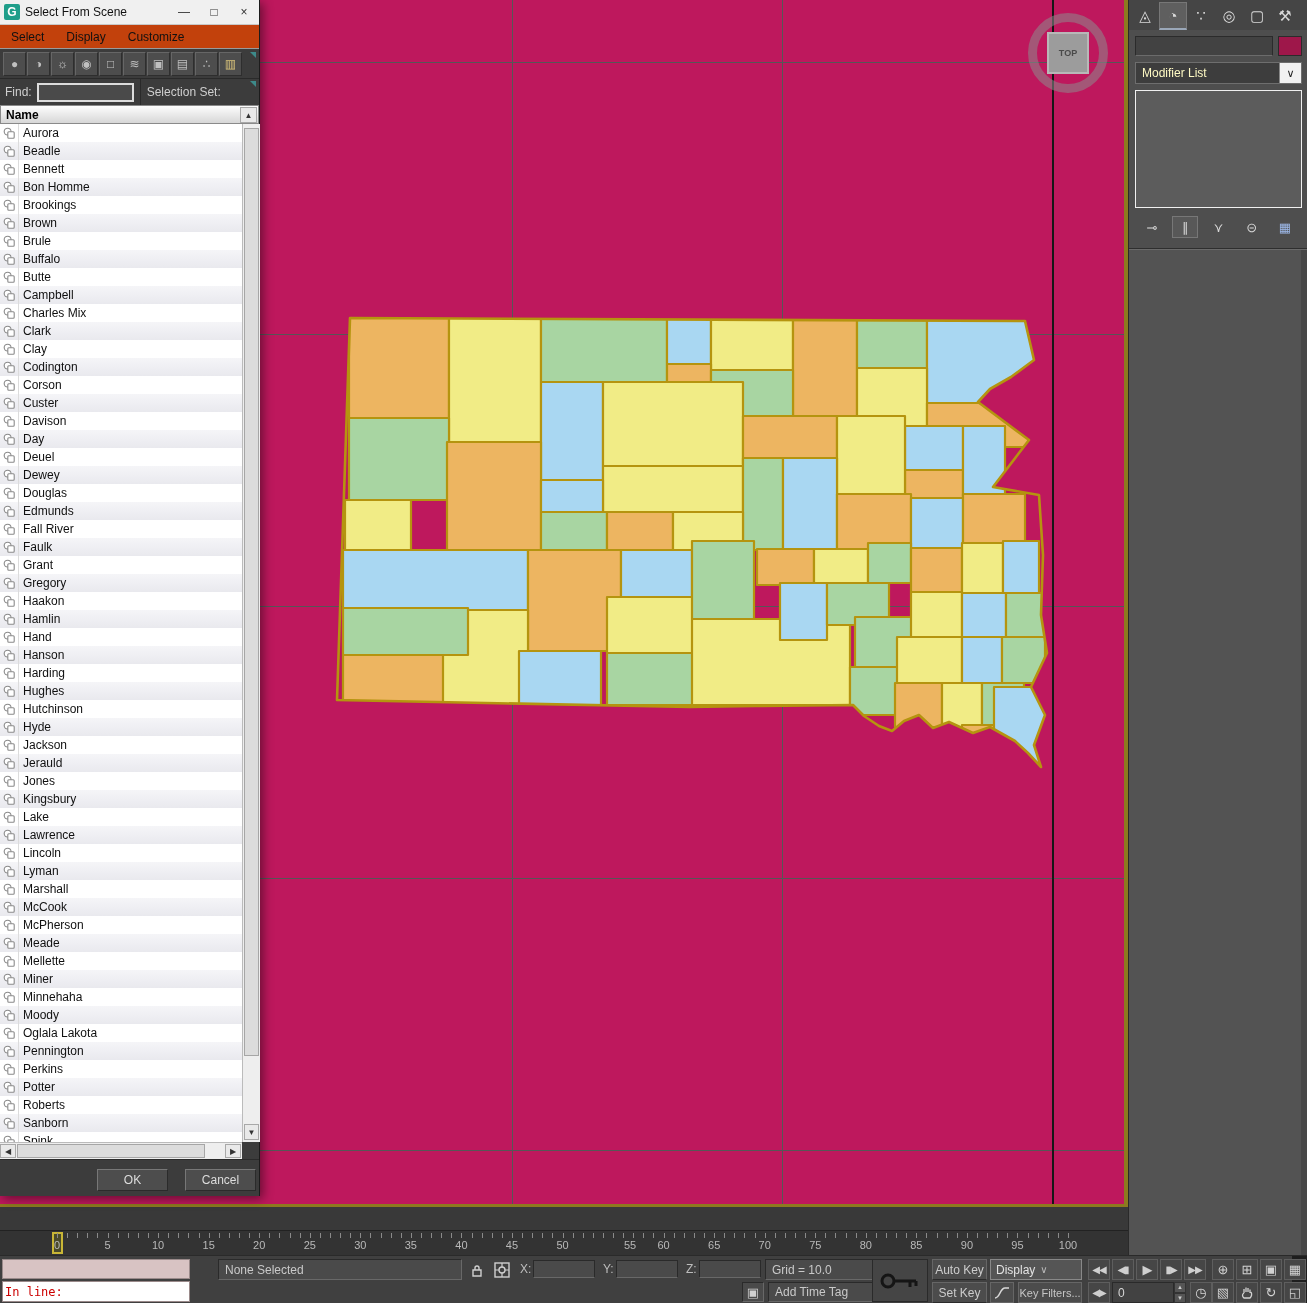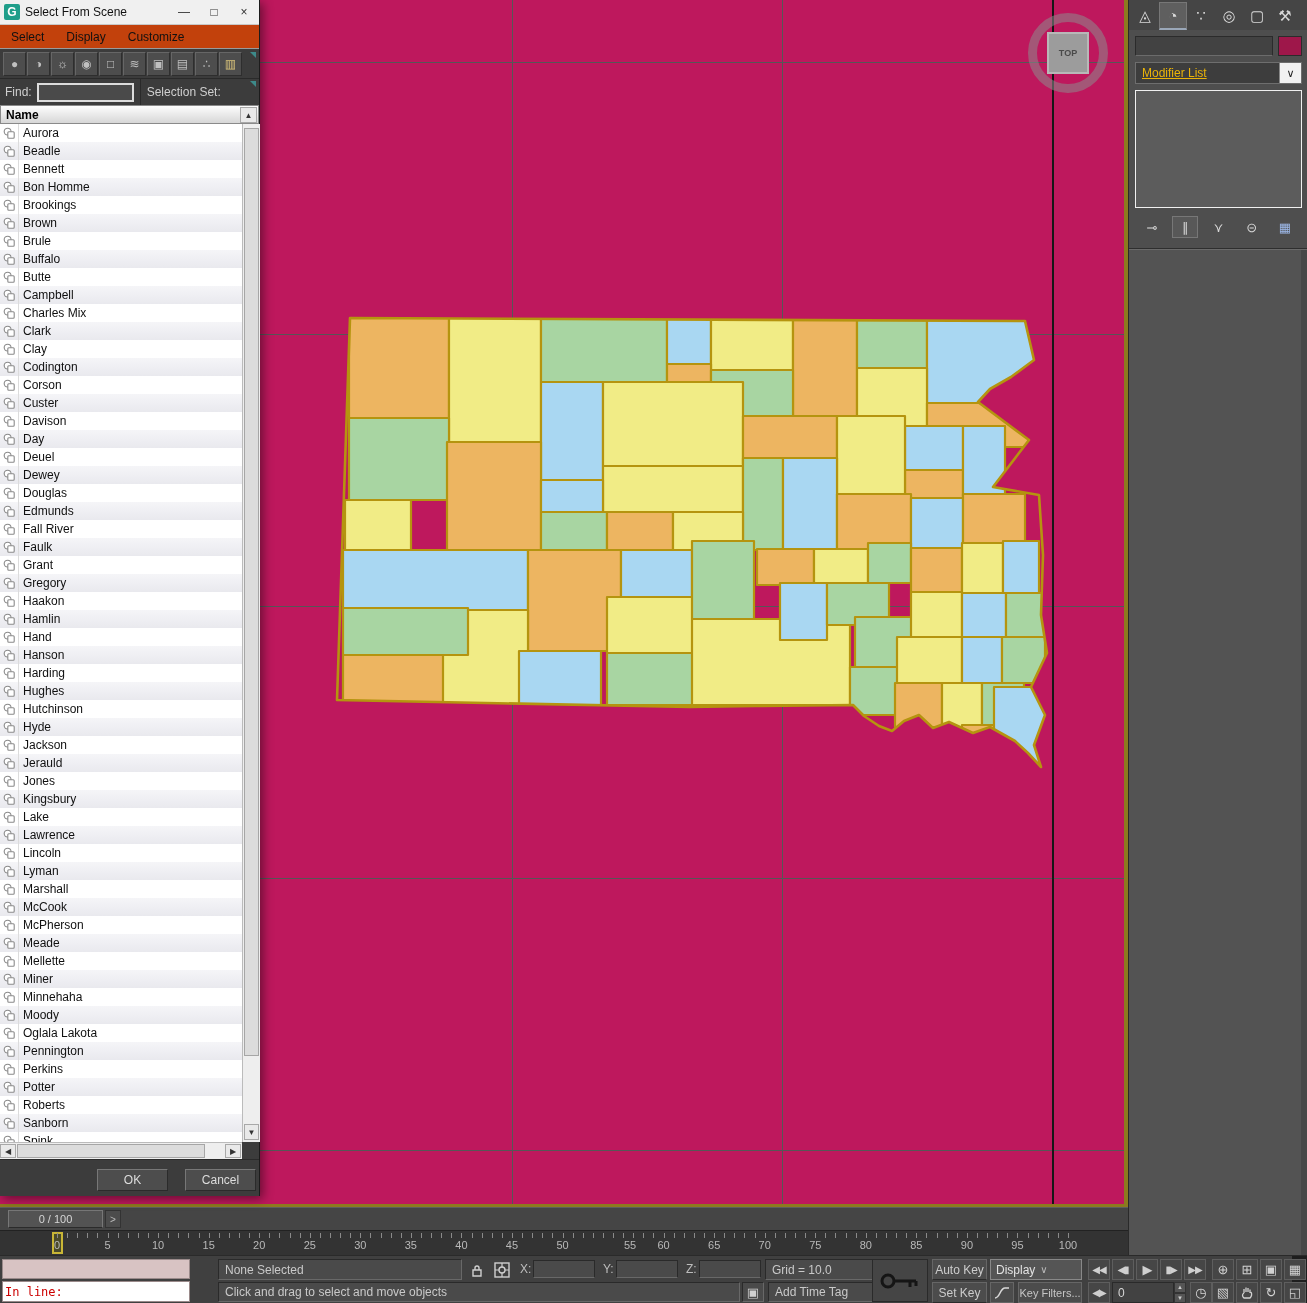--- a/index.html
+++ b/index.html
@@ -57,21 +57,21 @@
 
   
   #cmdpanel{left:1128px;top:0;width:179px;height:1255px;background:#4e4e4e;z-index:20;border-left:1px solid #2a2a2a;}
   #cp-tabs{left:0;top:0;width:100%;height:30px;background:#454545;display:flex;align-items:flex-end;padding-left:2px;}
   .cp-tab{width:28px;height:28px;display:flex;align-items:center;justify-content:center;color:#d8d8d8;font-size:15px;}
   .cp-tab.active{background:#5f5f5f;border:1px solid #777;border-bottom:2px solid #9aa7b8;}
   #cp-namerow{left:6px;top:36px;width:167px;height:20px;display:flex;gap:5px;}
   #cp-name{flex:1;height:20px;background:#424242;border:1px solid #2b2b2b;border-bottom-color:#6b6b6b;}
   #cp-swatch{width:24px;height:20px;background:#9e174a;border:1px solid #2b2b2b;}
   #cp-modrow{left:6px;top:62px;width:167px;height:22px;background:#3d3d3d;border:1px solid #6e6e6e;display:flex;align-items:center;}
-  #cp-modrow span{flex:1;font-size:12px;color:#eab308;padding-left:6px;text-decoration:underline;}
+  #cp-modrow span{flex:1;font-size:12px;color:#fef9c3;padding-left:6px;}
   #cp-mod-arrow{width:22px;height:20px;background:#f2f2f2;border-left:1px solid #888;color:#222;font-size:11px;display:flex;align-items:center;justify-content:center;}
   #cp-stack{left:6px;top:90px;width:167px;height:118px;background:#5c5c5c;border:1px solid #f0f0f0;}
   #cp-stackbtns{left:6px;top:214px;width:167px;height:26px;display:flex;align-items:center;justify-content:space-between;padding:0 4px;}
   .stk{color:#d8d8d8;font-size:13px;width:26px;height:22px;display:flex;align-items:center;justify-content:center;}
   .stk.boxed{border:1px solid #777;background:#585858;}
   .stk.blue{color:#9db8e8;}
   #cp-sep{left:0;top:248px;width:100%;height:2px;background:#2e2e2e;border-bottom:1px solid #6a6a6a;}
   #cp-empty{left:0;top:250px;width:100%;height:1005px;background:#535353;}
   #cp-rightedge{left:172px;top:250px;width:7px;height:1005px;background:#474747;}
 
@@ -741,24 +741,20 @@
         <div class="stk boxed">∥</div>
         <div class="stk">⋎</div>
         <div class="stk">⊝</div>
         <div class="stk blue">▦</div>
       </div>
     <div id="cp-sep" class="abs"></div>
     <div id="cp-empty" class="abs"></div>
     <div id="cp-rightedge" class="abs"></div>
   </div>
 
-  <div id="timeslider-row" class="abs">
-    <div id="ts-thumb">0 / 100</div>
-    <div id="ts-next">&gt;</div>
-  </div>
   <div id="trackbar" class="abs">
     <div id="frame-marker"></div>
   <div class="tick" style="left: 57px;"></div>
       <div class="tick-num" style="left: 57px;">0</div>
       <div class="tick" style="left: 67.11px;"></div>
       <div class="tick" style="left: 77.22px;"></div>
       <div class="tick" style="left: 87.33px;"></div>
       <div class="tick" style="left: 97.44px;"></div>
       <div class="tick" style="left: 107.55px;"></div>
       <div class="tick-num" style="left: 107.55px;">5</div>
@@ -875,21 +871,20 @@
       <div class="tick" style="left: 1047.78px;"></div>
       <div class="tick" style="left: 1057.89px;"></div>
       <div class="tick" style="left: 1068px;"></div>
       <div class="tick-num" style="left: 1068px;">100</div>
     </div>
 
   <div id="statusbar" class="abs">
     <div id="mxs-pink"></div>
     <div id="mxs-line">In line:</div>
     <div id="sel-status" class="sunken">None Selected</div>
-    <div id="prompt-line" class="sunken">Click and drag to select and move objects</div>
 
     <div class="mini-ic" style="left:468px;top:5px;width:18px;height:18px">
       <svg width="12" height="13" viewBox="0 0 12 13">
           <path d="M2,6 h8 v6 h-8 z M4,6 V4 a2,2 0 0 1 4,0 V6" fill="none" stroke="#cfcfcf" stroke-width="1.4"></path>
         </svg>
     </div>
     <div class="mini-ic" style="left:492px;top:4px;width:20px;height:20px">
       <svg width="16" height="16" viewBox="0 0 16 16">
           <rect x="1" y="1" width="14" height="14" fill="none" stroke="#cfcfcf" stroke-width="1.4"></rect>
           <circle cx="8" cy="8" r="3" fill="none" stroke="#cfcfcf" stroke-width="1.4"></circle>

